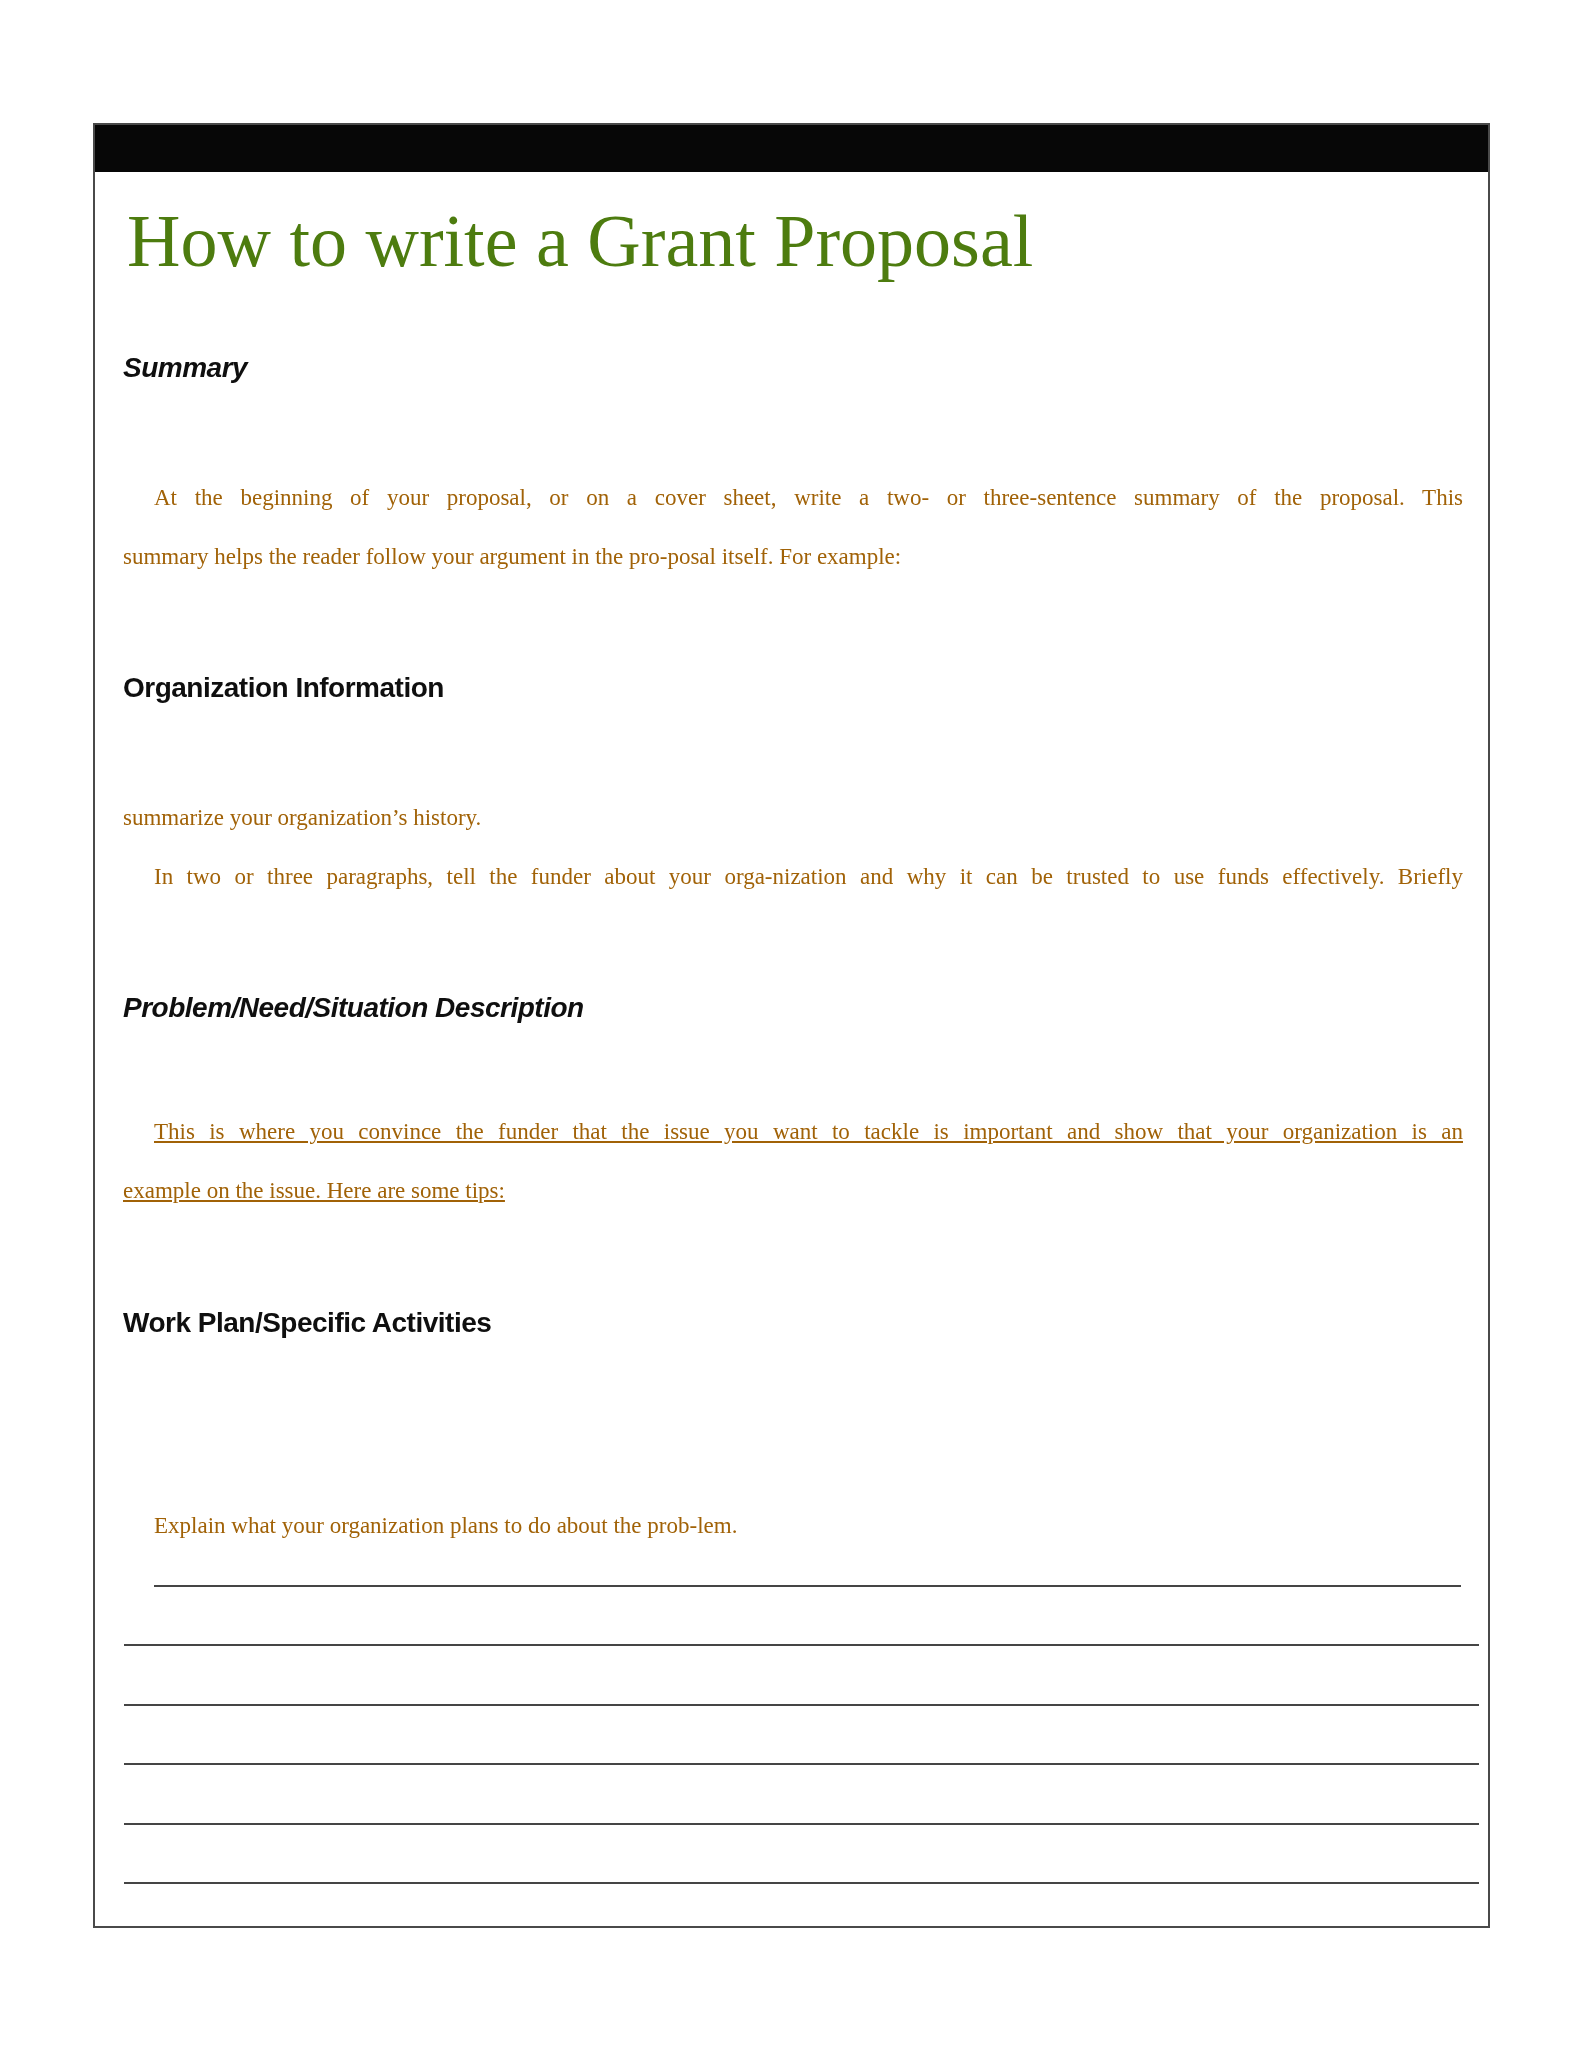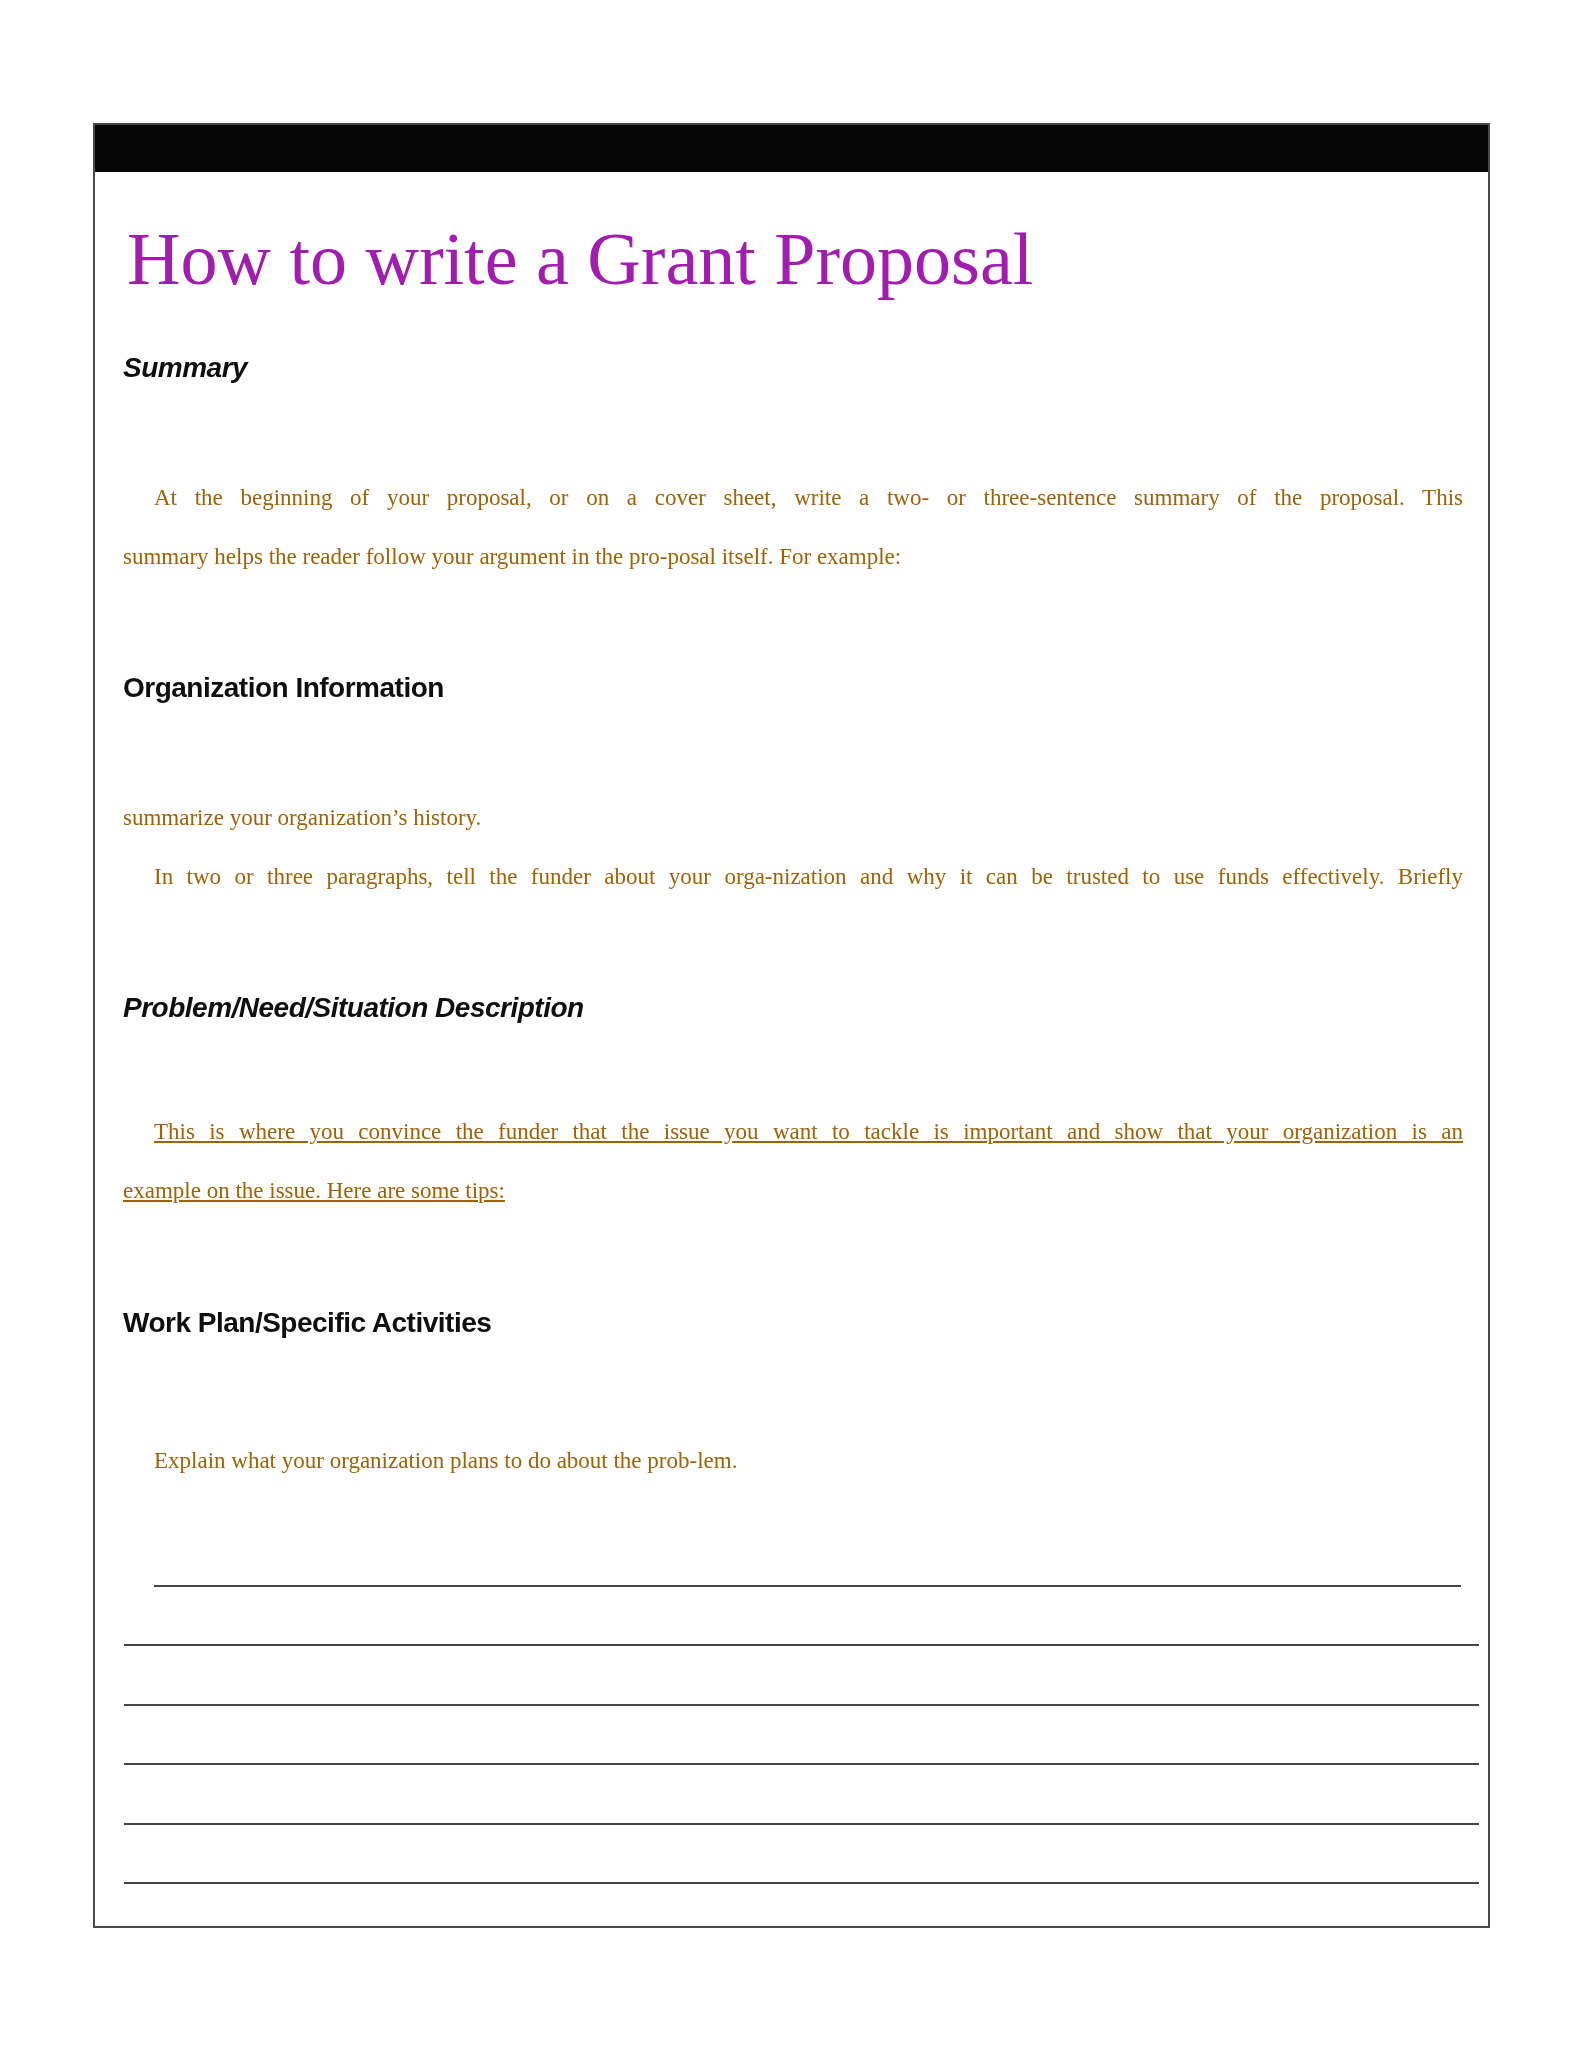--- a/index.html
+++ b/index.html
@@ -31,26 +31,26 @@
     left: 0;
     top: 0;
     width: 100%;
     height: 47px;
     background: #070707;
   }
   
   .doc-title {
     position: absolute;
     left: 32px;
-    top: 90px;
+    top: 72px;
     font-family: "Liberation Serif", serif;
     font-size: 74px;
     line-height: 88px;
     font-weight: 400;
-    color: #a21caf;
+    color: #4d7c0f;
     white-space: nowrap;
     letter-spacing: 0px;
   }
   .section-heading {
     position: absolute;
     left: 28px;
     font-family: "Liberation Sans", sans-serif;
     font-weight: 700;
     font-size: 28px;
     line-height: 34px;
@@ -67,21 +67,21 @@
     position: absolute;
     left: 28px;
     width: 1340px;
     font-family: "Liberation Serif", serif;
     font-size: 23px;
     color: #a16207;
   }
   #para-summary      { top: 343px; }
   #para-organization { top: 663px; }
   #para-problem      { top: 977px; text-decoration: underline; }
-  #para-workplan     { top: 1306px; font-family: Liberation Serif, serif; }
+  #para-workplan     { top: 1371px; font-family: Liberation Serif, serif; }
 
   .pline {
     display: block;
     height: 59px;
     line-height: 59px;
   }
   .pline.first {
     text-indent: 31px;
   }
   .pline.justified {

